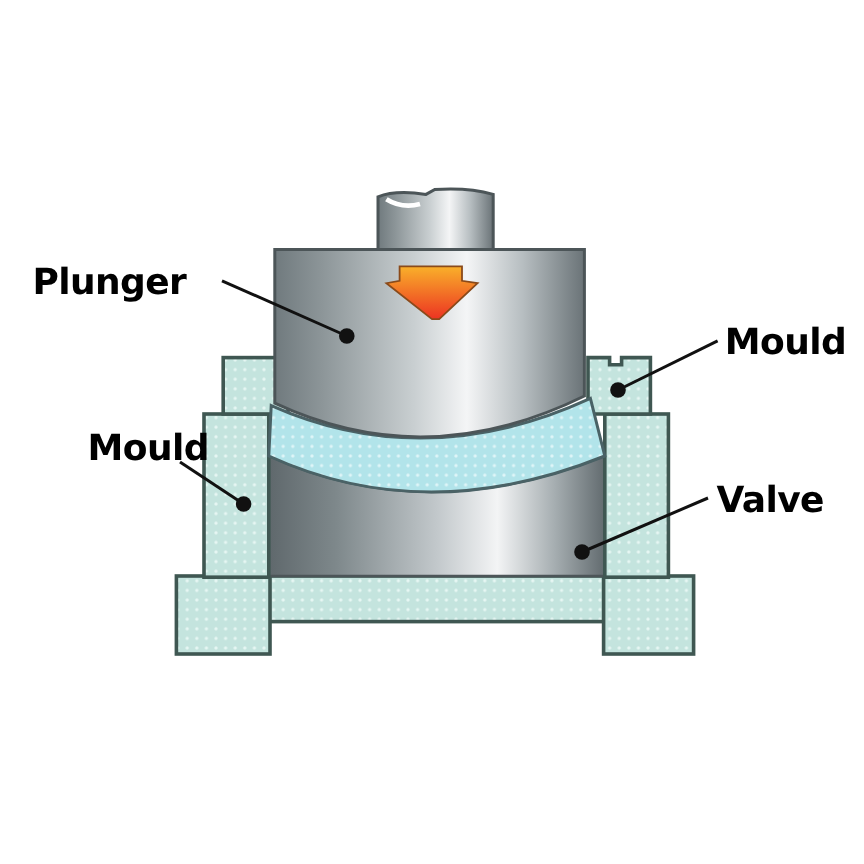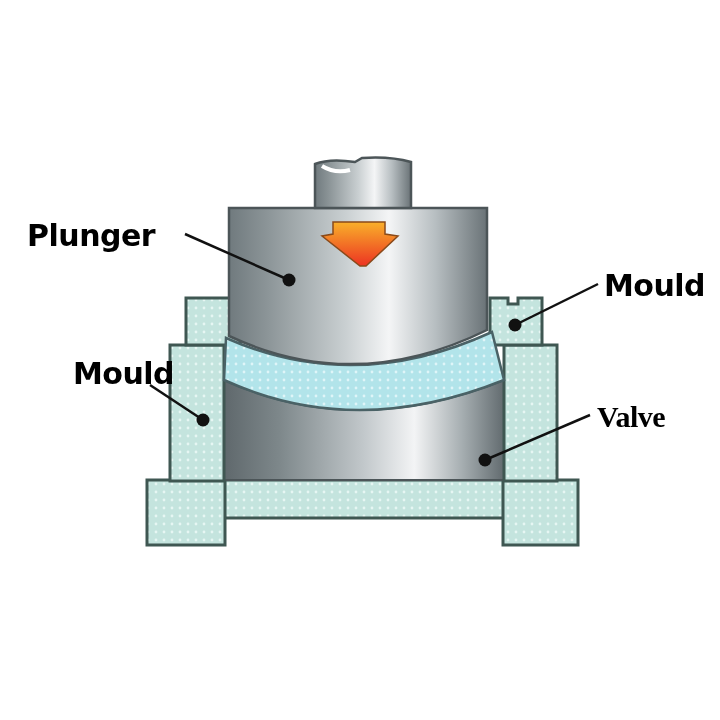--- a/index.html
+++ b/index.html
@@ -85,13 +85,13 @@
   </g>
   <g>
     <line x1="590" y1="415" x2="485" y2="460" stroke="#111" stroke-width="2.5"></line>
     <circle cx="485" cy="460" r="6.5" fill="#111"></circle>
   </g>
 </svg>
 
 <div class="label" style="left:27px; top:218px;">Plunger</div>
 <div class="label" style="left:604px; top:268px;">Mould</div>
 <div class="label" style="left:38px; top:356px;margin-left:35px;">Mould</div>
-<div class="label" style="left:597px; top:400px;font-family:Liberation Serif, serif;">Valve</div>
+<div class="label" style="left:597px; top:400px;">Valve</div>
 
 </body></html>

